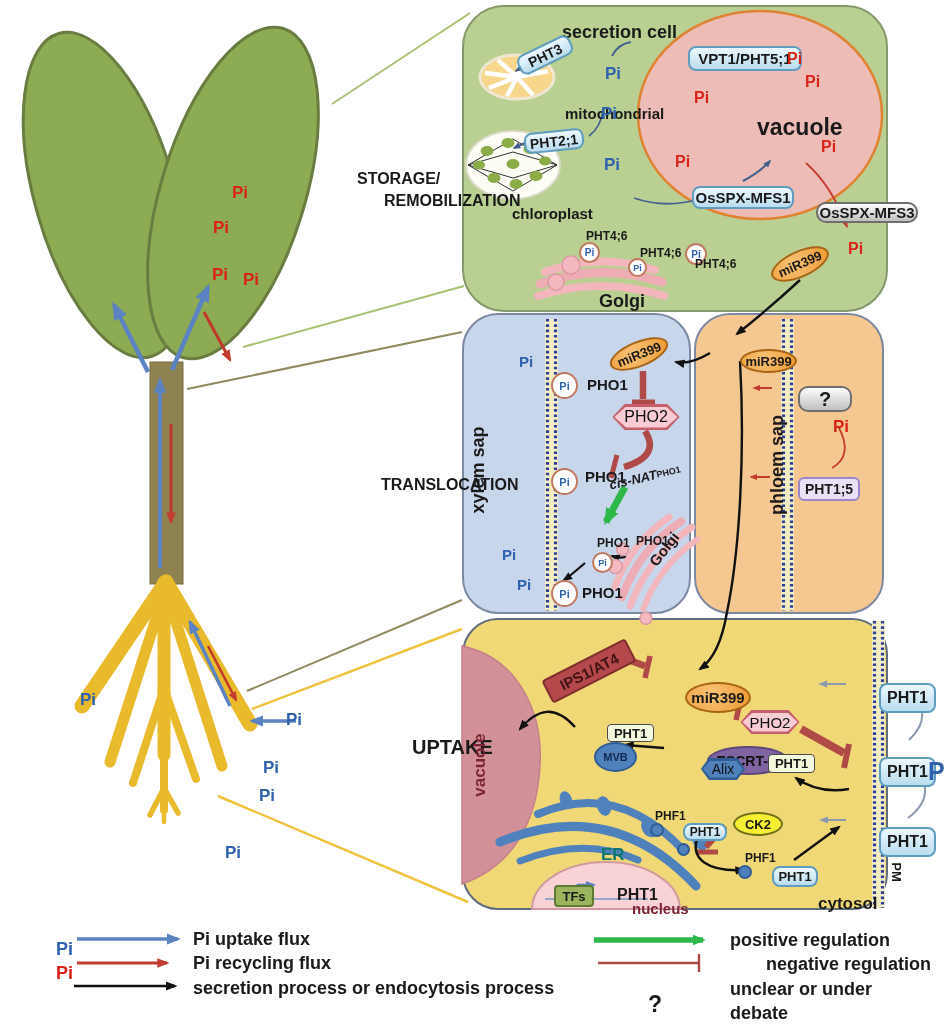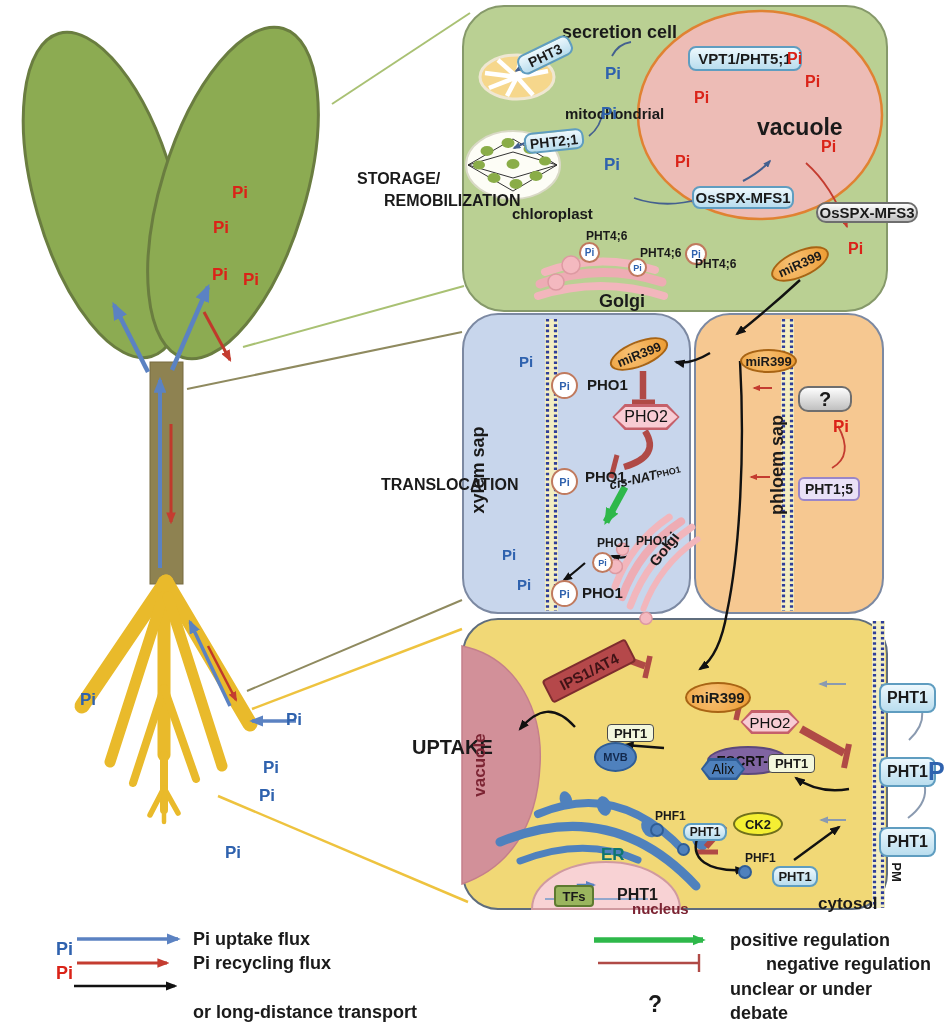--- a/index.html
+++ b/index.html
@@ -346,20 +346,20 @@
   <div class="c bgreen" style="left:554px;top:885px;width:40px;height:22px;font-size:13px;text-align:center;">TFs</div>
   <div class="c" style="left:617px;top:886px;font-size:16px;">PHT1</div>
   <div class="c" style="left:632px;top:900px;font-size:15px;color:#7c2433;">nucleus</div>
   <div class="c" style="left:818px;top:894px;font-size:17px;">cytosol</div>
   <div class="c" style="left:896px;top:872px;font-size:13px;transform:translate(-50%,-50%) rotate(90deg);">PM</div>
 
   <div class="c pib" style="left:56px;top:939px;font-size:18px;">Pi</div>
   <div class="c pir" style="left:56px;top:963px;font-size:18px;">Pi</div>
   <div class="c" style="left:193px;top:939px;font-size:18px;transform:translate(0,-50%);">Pi uptake flux</div>
   <div class="c" style="left:193px;top:963px;font-size:18px;transform:translate(0,-50%);">Pi recycling flux</div>
-  <div class="c" style="left:193px;top:1012px;font-size:18px;transform:translate(0,-50%);">or long-distance transport</div>
+  <div class="c" style="left:193px;top:988px;font-size:18px;transform:translate(0,-50%);">secretion process or endocytosis process</div>
   <div class="c" style="left:730px;top:940px;font-size:18px;transform:translate(0,-50%);">positive regulation</div>
   <div class="c" style="left:730px;top:964px;font-size:18px;transform:translate(0,-50%);margin-left:36px;">negative regulation</div>
   <div class="c" style="left:648px;top:991px;font-size:23px;">?</div>
   <div class="c" style="left:730px;top:989px;font-size:18px;transform:translate(0,-50%);">unclear or under</div>
   <div class="c" style="left:730px;top:1013px;font-size:18px;transform:translate(0,-50%);">debate</div>
 
 </div>
 
 </body></html>

